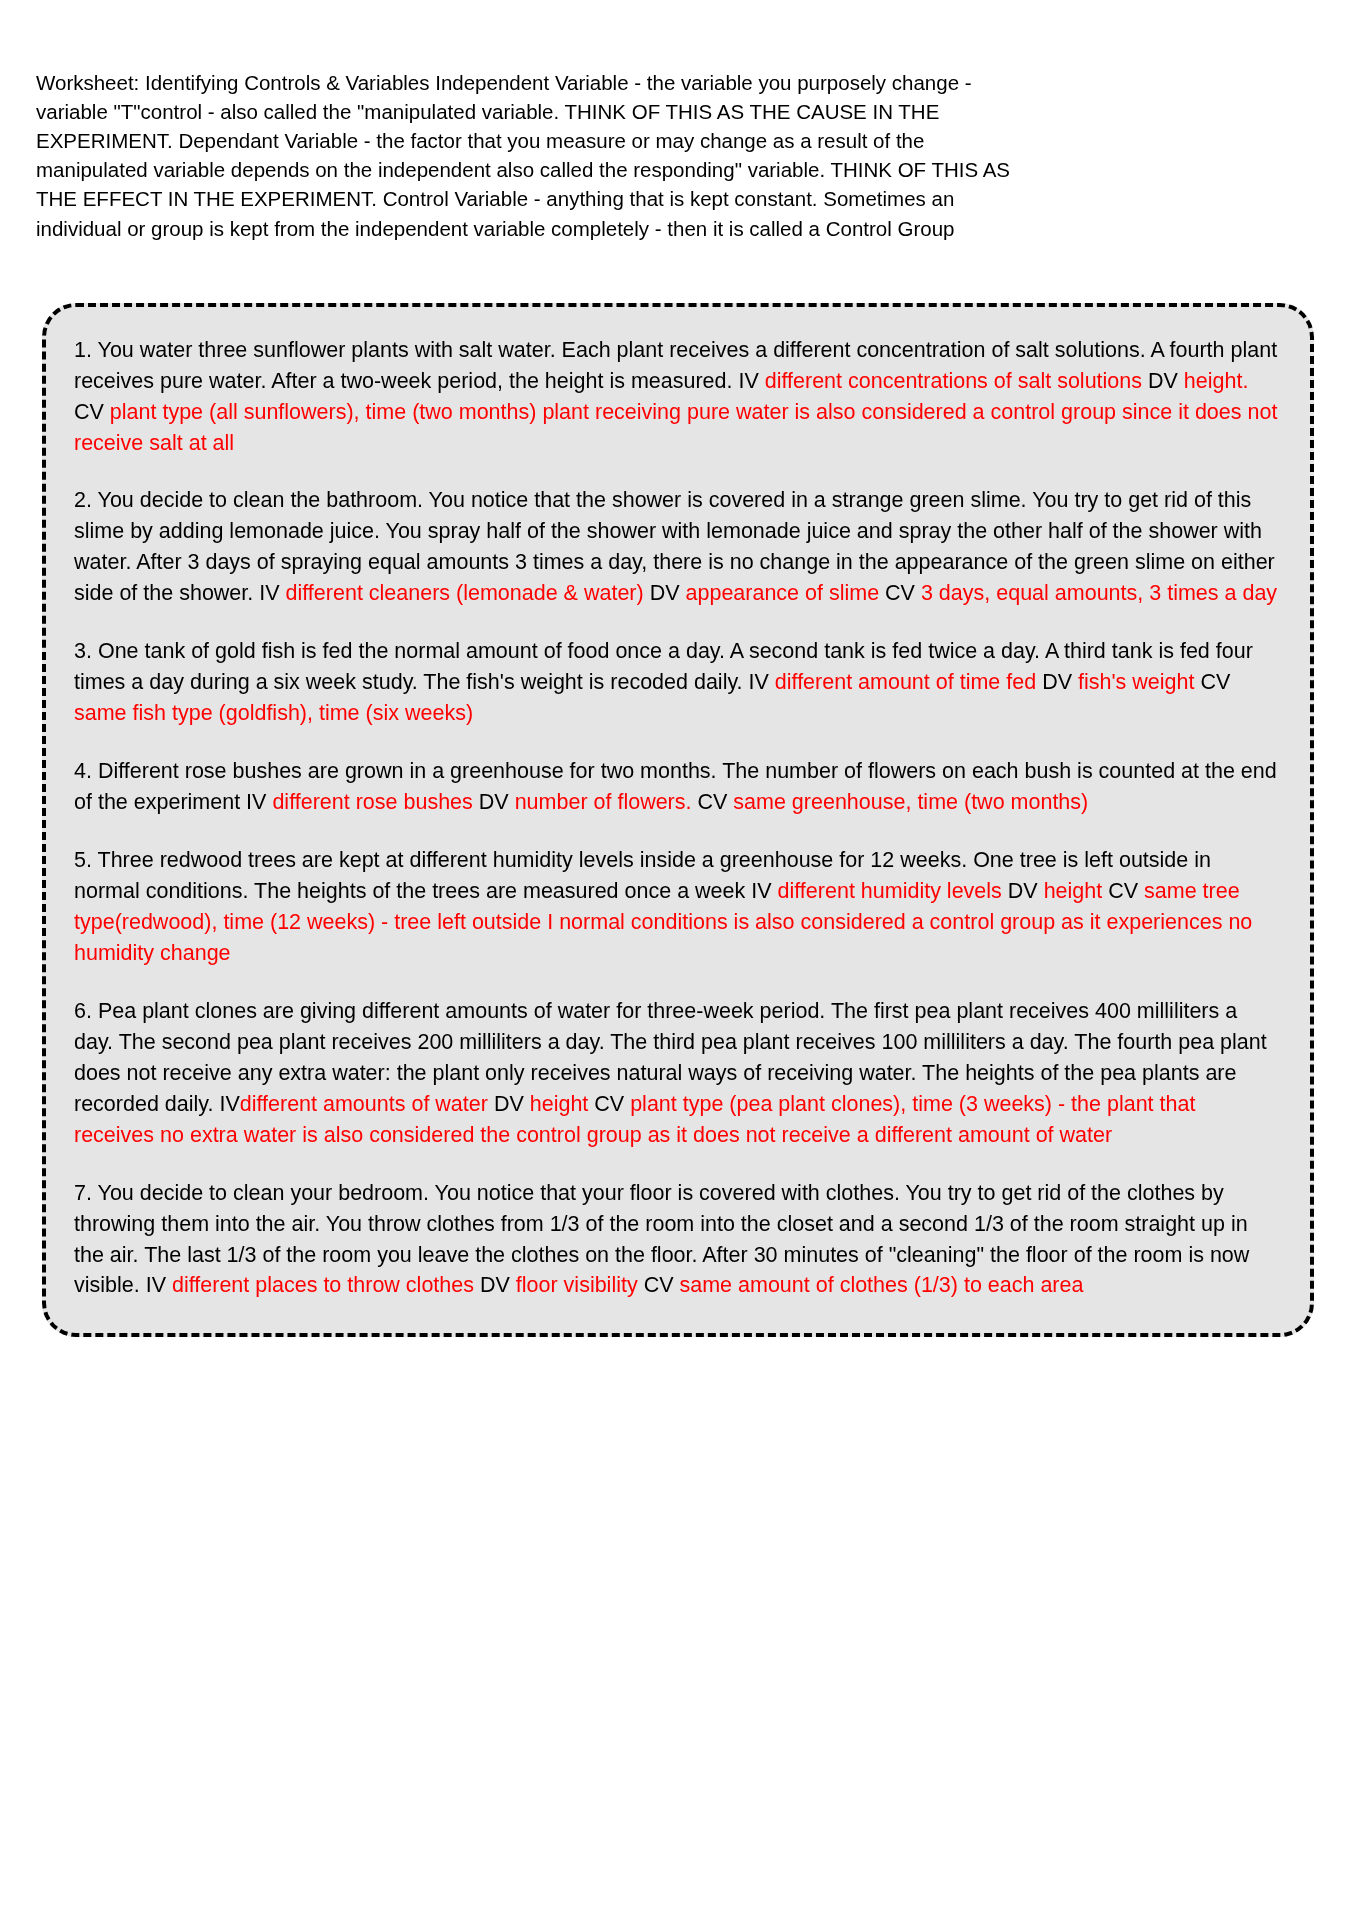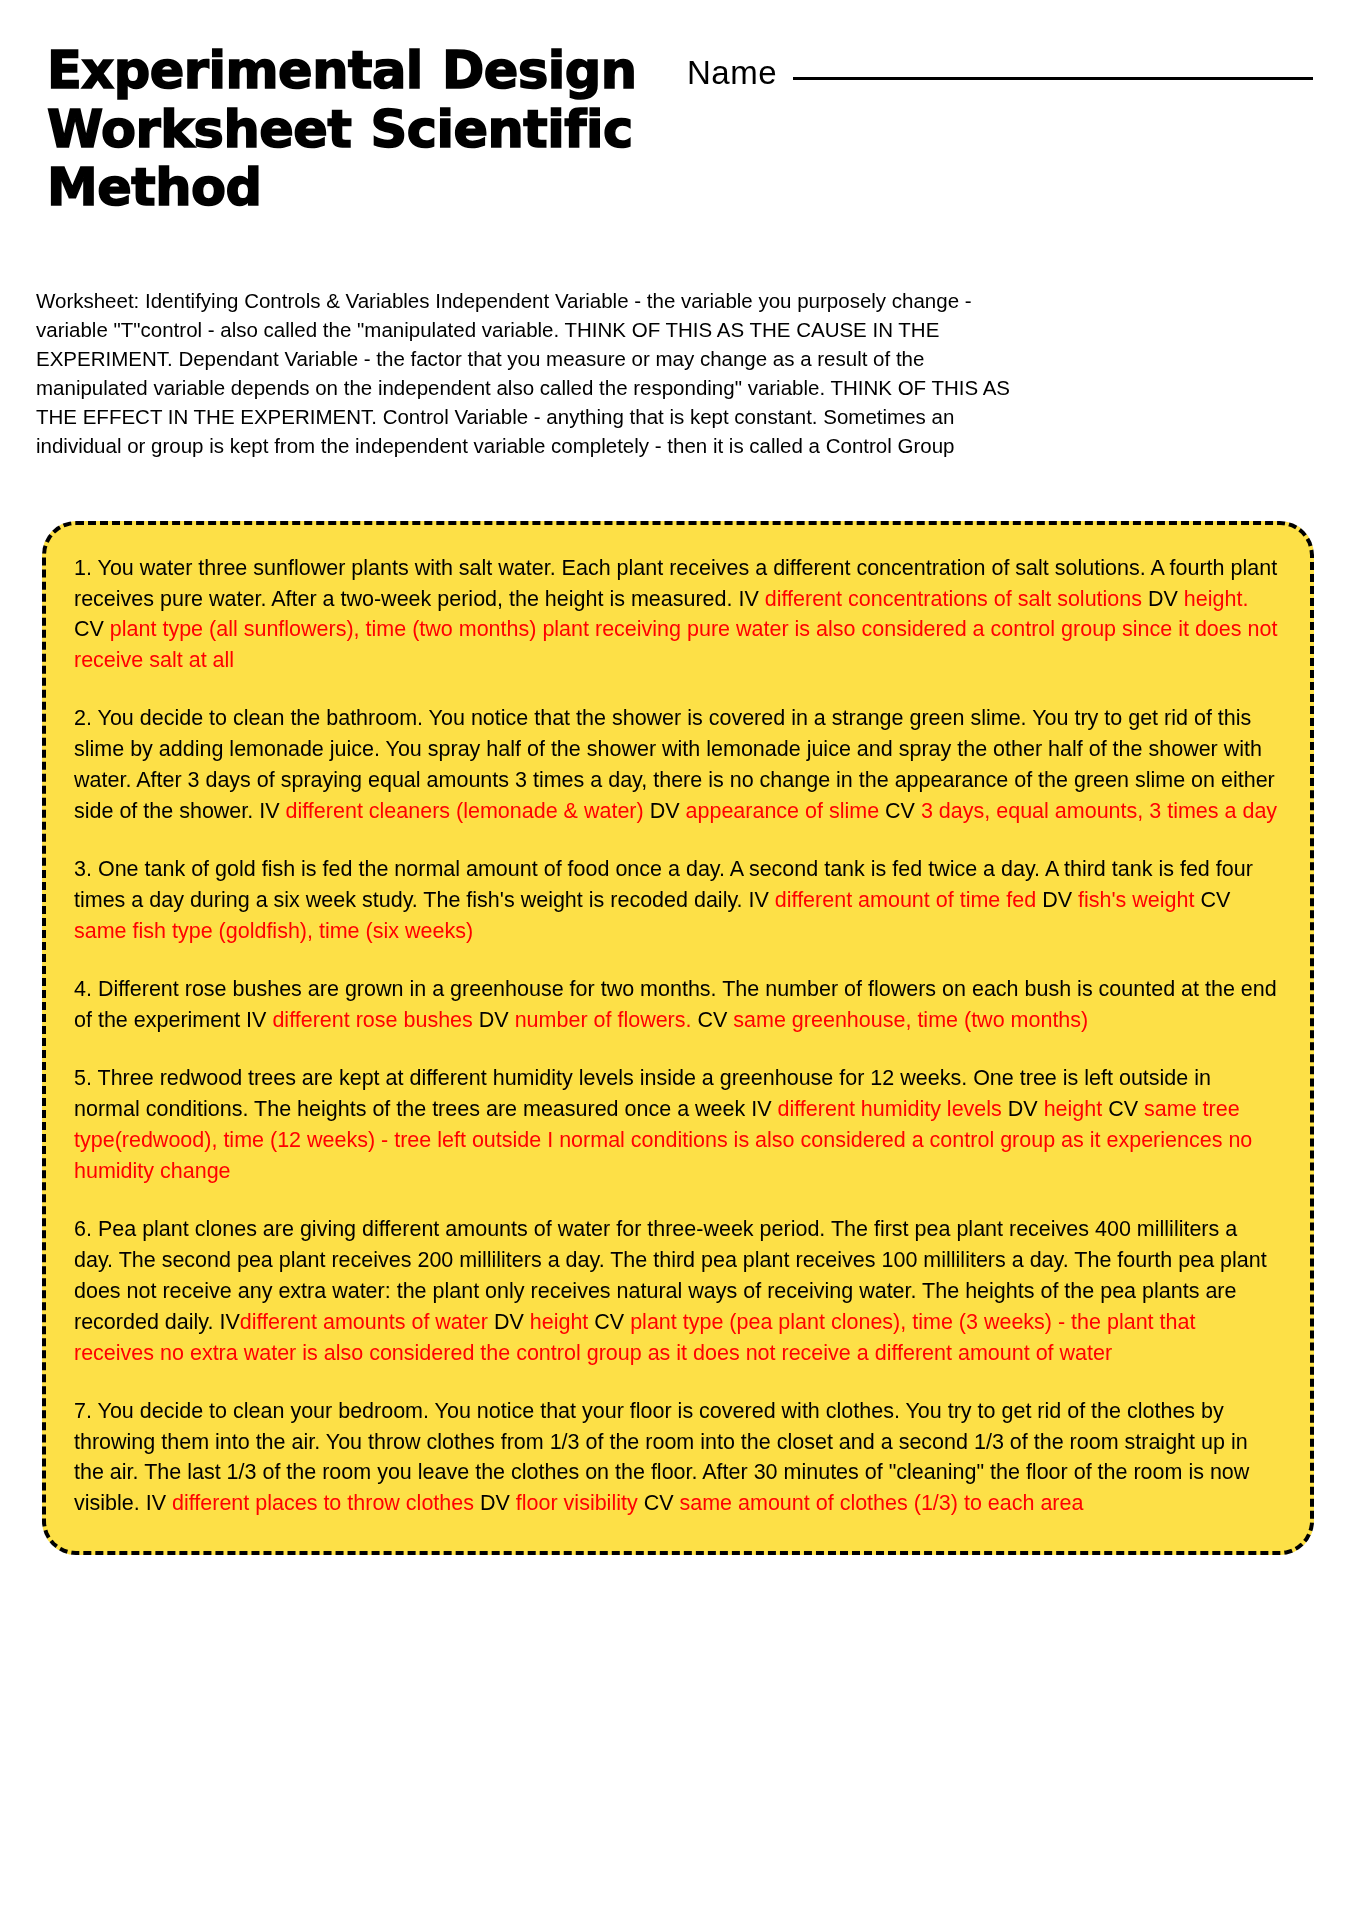--- a/index.html
+++ b/index.html
@@ -82,21 +82,21 @@
 
   
   .answer-box {
     position: relative;
     margin: 60px 40px 0 42px;
     width: 1272px;
     box-sizing: border-box;
     border: 4px dashed #000000;
     border-radius: 34px;
     padding: 28px 30px 30px 28px;
-    background: #fde047;
+    background: #e5e5e5;
   }
   .q-item {
     font-family: "Liberation Sans", sans-serif;
     font-size: 21.5px;
     line-height: 1.44;
     color: #000000;
     margin: 0 0 27px 0;
   }
   .q-item:last-child {
     margin-bottom: 2px;
@@ -107,29 +107,20 @@
   }
   .lbl {
     color: #000000;
   }
 </style>
 </head>
 <body>
 
 <div class="page">
 
-  <div class="header">
-    <div class="title-block">
-      <h1 class="worksheet-title">Experimental Design Worksheet Scientific Method</h1>
-    </div>
-    <div class="name-block">
-      <span class="name-label">Name</span>
-      <span class="name-rule"></span>
-    </div>
-  </div>
 
   <p class="intro">Worksheet: Identifying Controls &amp; Variables Independent Variable - the variable you purposely change - variable "T"control - also called the "manipulated variable. THINK OF THIS AS THE CAUSE IN THE EXPERIMENT. Dependant Variable - the factor that you measure or may change as a result of the manipulated variable depends on the independent also called the responding" variable. THINK OF THIS AS THE EFFECT IN THE EXPERIMENT. Control Variable - anything that is kept constant. Sometimes an individual or group is kept from the independent variable completely - then it is called a Control Group</p>
 
   <div class="answer-box">
     <p class="q-item"><span class="">1. You water three sunflower plants with salt water. Each plant receives a different concentration of salt solutions. A fourth plant receives pure water. After a two-week period, the height is measured. </span><span class="lbl">IV</span><span class="ans"> different concentrations of salt solutions </span><span class="lbl">DV</span><span class="ans"> height. </span><span class="lbl">CV</span><span class="ans"> plant type (all sunflowers), time (two months) plant receiving pure water is also considered a control group since it does not receive salt at all</span></p>
     <p class="q-item"><span class="">2. You decide to clean the bathroom. You notice that the shower is covered in a strange green slime. You try to get rid of this slime by adding lemonade juice. You spray half of the shower with lemonade juice and spray the other half of the shower with water. After 3 days of spraying equal amounts 3 times a day, there is no change in the appearance of the green slime on either side of the shower. </span><span class="lbl">IV</span><span class="ans"> different cleaners (lemonade &amp; water) </span><span class="lbl">DV</span><span class="ans"> appearance of slime </span><span class="lbl">CV</span><span class="ans"> 3 days, equal amounts, 3 times a day</span></p>
     <p class="q-item"><span class="">3. One tank of gold fish is fed the normal amount of food once a day. A second tank is fed twice a day. A third tank is fed four times a day during a six week study. The fish's weight is recoded daily. </span><span class="lbl">IV</span><span class="ans"> different amount of time fed </span><span class="lbl">DV</span><span class="ans"> fish's weight </span><span class="lbl">CV</span><span class="ans"> same fish type (goldfish), time (six weeks)</span></p>
     <p class="q-item"><span class="">4. Different rose bushes are grown in a greenhouse for two months. The number of flowers on each bush is counted at the end of the experiment </span><span class="lbl">IV</span><span class="ans"> different rose bushes </span><span class="lbl">DV</span><span class="ans"> number of flowers. </span><span class="lbl">CV</span><span class="ans"> same greenhouse, time (two months)</span></p>
     <p class="q-item"><span class="">5. Three redwood trees are kept at different humidity levels inside a greenhouse for 12 weeks. One tree is left outside in normal conditions. The heights of the trees are measured once a week </span><span class="lbl">IV</span><span class="ans"> different humidity levels </span><span class="lbl">DV</span><span class="ans"> height </span><span class="lbl">CV</span><span class="ans"> same tree type(redwood), time (12 weeks) - tree left outside I normal conditions is also considered a control group as it experiences no humidity change</span></p>
     <p class="q-item"><span class="">6. Pea plant clones are giving different amounts of water for three-week period. The first pea plant receives 400 milliliters a day. The second pea plant receives 200 milliliters a day. The third pea plant receives 100 milliliters a day. The fourth pea plant does not receive any extra water: the plant only receives natural ways of receiving water. The heights of the pea plants are recorded daily. </span><span class="lbl">IV</span><span class="ans">different amounts of water </span><span class="lbl">DV</span><span class="ans"> height </span><span class="lbl">CV</span><span class="ans"> plant type (pea plant clones), time (3 weeks) - the plant that receives no extra water is also considered the control group as it does not receive a different amount of water</span></p>

